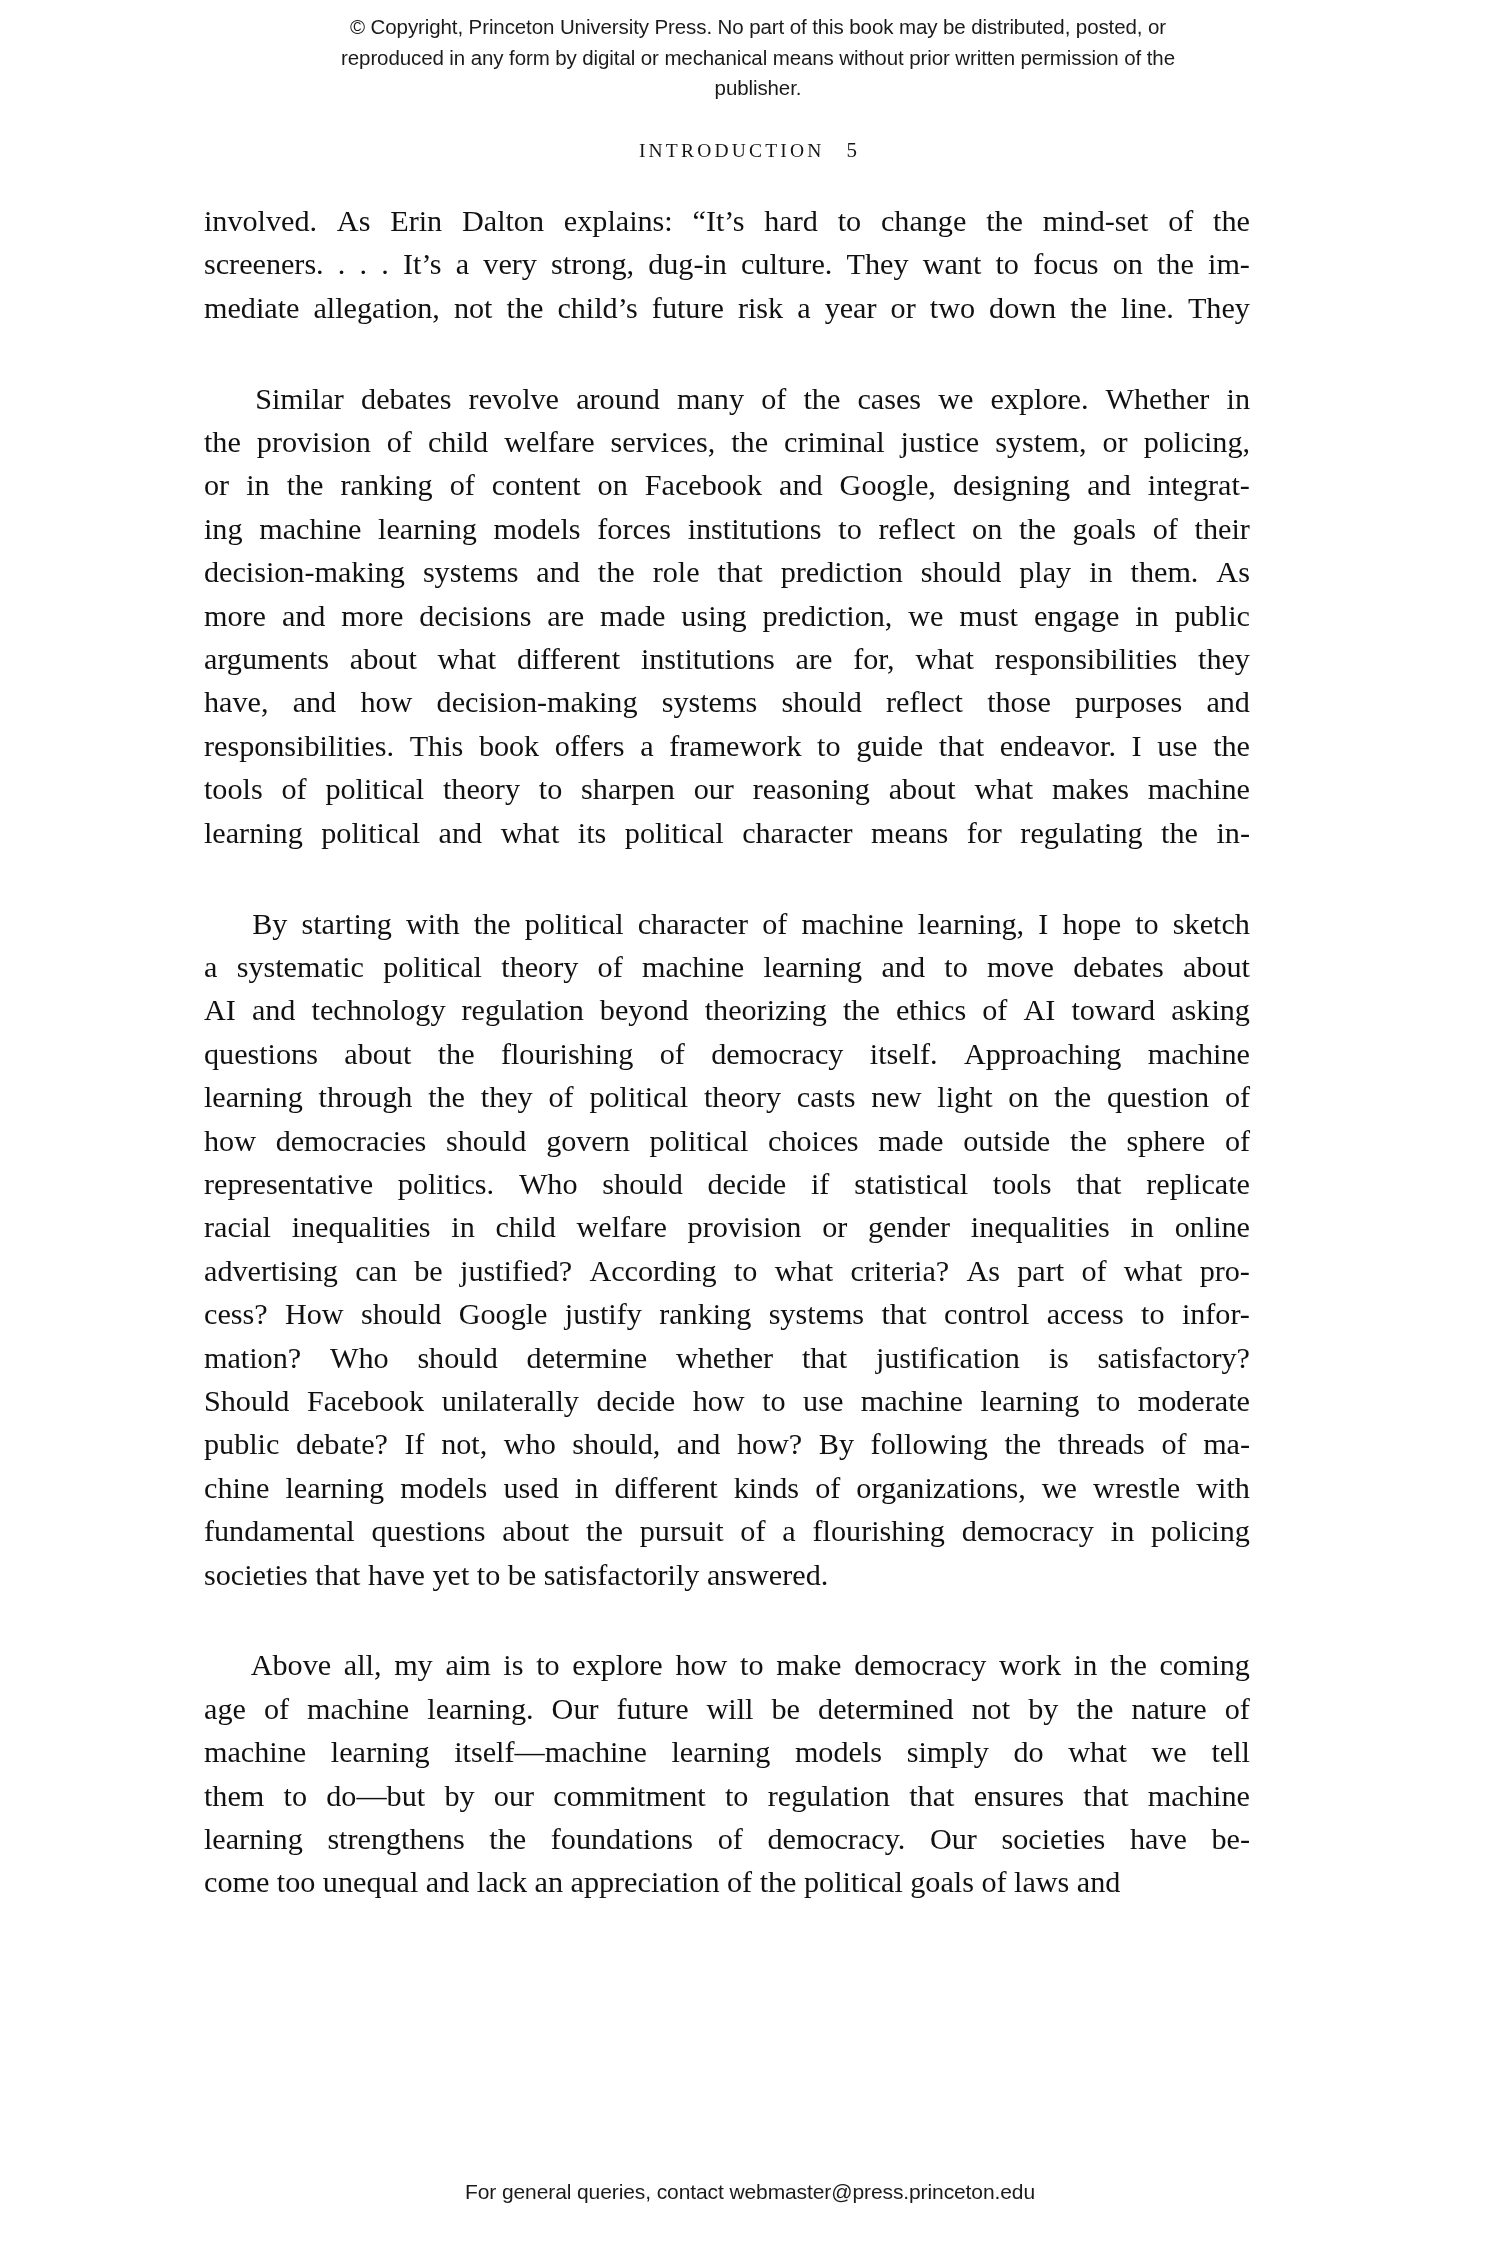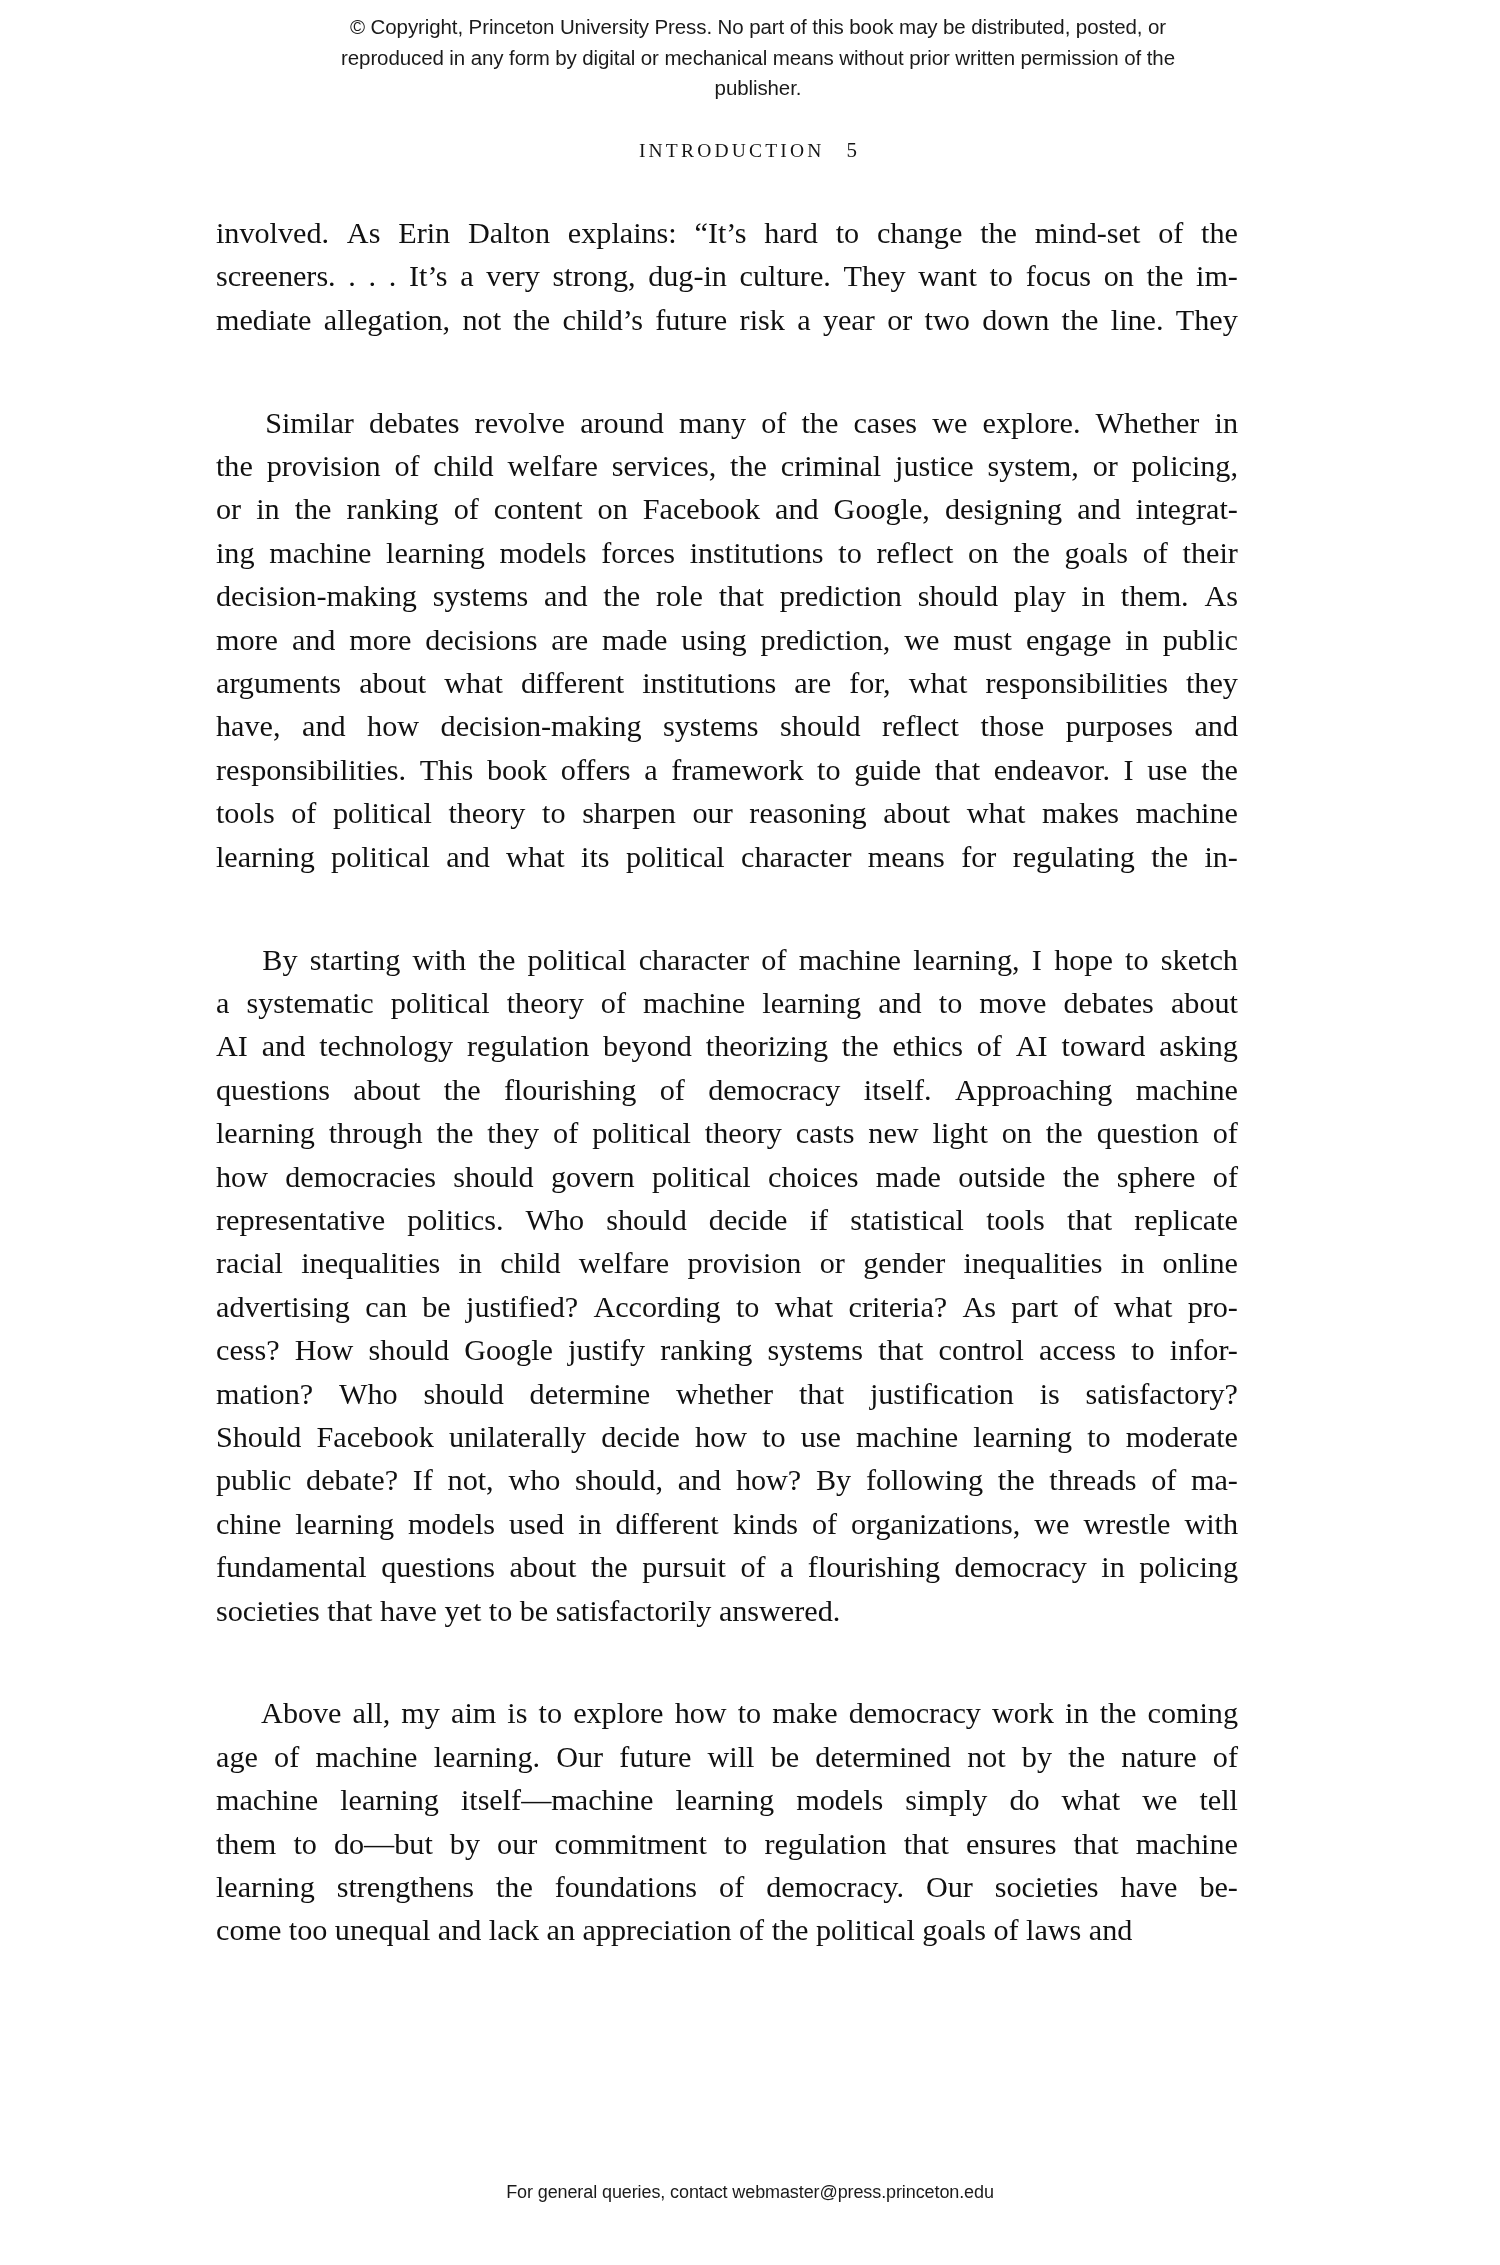--- a/index.html
+++ b/index.html
@@ -61,21 +61,21 @@
 
   
   .text-column {
     position: absolute;
     left: 200px;
     top: 196px;
     width: 1054px;
   }
 
   .body-paragraph {
-    margin: 16px;
+    margin: 4px;
     font-size: 30.2px;
     line-height: 43.4px;
     text-align: justify;
     text-justify: inter-word;
     hyphens: none;
     color: #111111;
     letter-spacing: -0.02px;
   }
   .body-paragraph + .body-paragraph {
     text-indent: 34px;
@@ -108,21 +108,21 @@
   }
 
   
   .page-footer {
     position: absolute;
     left: 0;
     right: 0;
     top: 2178px;
     text-align: center;
     font-family: "Liberation Sans", "DejaVu Sans", sans-serif;
-    font-size: 18px;
+    font-size: 21px;
     line-height: 28px;
     color: #1a1a1a;
     letter-spacing: -0.1px;
   }
 </style>
 </head>
 <body>
 
 <div class="page">
 

